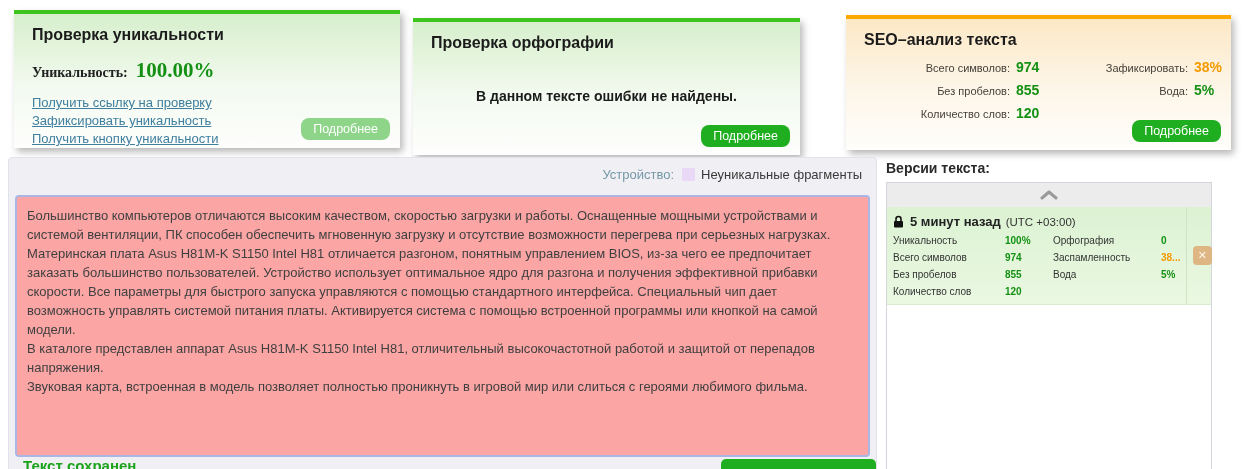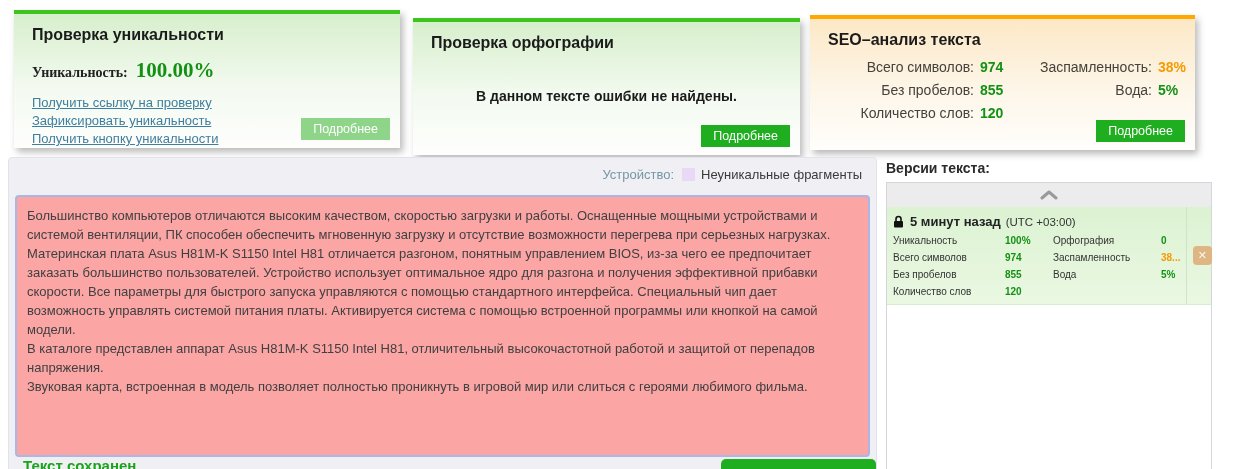--- a/index.html
+++ b/index.html
@@ -15,39 +15,39 @@
     box-shadow:3px 4px 7px rgba(0,0,0,0.28);
   }
   .panel.orange{
     background:linear-gradient(180deg,#fce8c6 0%,#fdf6e9 55%,#fffefb 100%);
     border-top:4px solid #ffa800;
   }
   .panel-title{font-size:16px;font-weight:bold;color:#1b1b1b;padding:12px 18px 0 18px;}
   .details-btn{
     position:absolute;right:10px;bottom:8px;
     background:#1fae1f;color:#fff;font-size:12.5px;
-    padding:4px 12px;border:none;border-radius:0;cursor:pointer;
+    padding:4px 12px;border:none;border-radius:8px;cursor:pointer;
     font-family:inherit;
   }
   .details-btn.light{background:#8ed489;}
   
   .uniq-metric{padding:14px 18px 0 18px;font-family:Liberation Serif, serif;}
   .uniq-label{font-size:14px;font-weight:bold;color:#222;}
   .uniq-value{font-size:21px;font-weight:bold;color:#149114;margin-left:4px;}
   .uniq-links{padding:12px 18px 0 18px;}
   .uniq-links a{display:block;font-size:13px;color:#3e7e9e;text-decoration:underline;margin-bottom:3px;cursor:pointer;}
   
   .spell-msg{text-align:center;font-size:14px;font-weight:bold;color:#1b1b1b;margin-top:36px;}
   
   .seo-body{display:flex;padding:10px 14px 0 4px;}
   .seo-col{flex:0 0 auto;}
   .seo-col.left{width:200px;}
   .seo-col.right{width:160px;margin-left:18px;}
   .seo-row{display:flex;justify-content:flex-end;align-items:baseline;margin-bottom:7px;}
-  .seo-lab{font-size:14px;color:#46413a;text-align:center;}
+  .seo-lab{font-size:11px;color:#46413a;text-align:center;}
   .seo-val{font-size:14px;font-weight:bold;color:#149114;margin-left:6px;min-width:34px;}
   .seo-val.orange{color:#f59a00;}
   
   .editor-wrap{
     position:absolute;left:8px;top:157px;width:867px;height:400px;
     background:#f0f0f4;border:1px solid #e2e2ea;border-radius:4px;
   }
   .legend-row{
     position:absolute;top:9px;right:14px;display:flex;align-items:center;font-size:13px;
   }
@@ -120,40 +120,40 @@
   </div>
   <button class="details-btn light">Подробнее</button>
 </div>
 
 <div class="panel" style="left:413px;top:18px;width:387px;height:133px;">
   <div class="panel-title">Проверка орфографии</div>
   <div class="spell-msg">В данном тексте ошибки не найдены.</div>
   <button class="details-btn">Подробнее</button>
 </div>
 
-<div class="panel orange" style="left:810px;top:15px;width:385px;height:131px;">
+<div class="panel orange" style="left:846px;top:15px;width:385px;height:131px;">
   <div class="panel-title">SEO–анализ текста</div>
   <div class="seo-body">
     <div class="seo-col left">
       <div class="seo-row">
         <span class="seo-lab">Всего символов:</span>
         <span class="seo-val">974</span>
       </div>
       <div class="seo-row">
         <span class="seo-lab">Без пробелов:</span>
         <span class="seo-val">855</span>
       </div>
       <div class="seo-row">
         <span class="seo-lab">Количество слов:</span>
         <span class="seo-val">120</span>
       </div>
     </div>
     <div class="seo-col right">
       <div class="seo-row">
-        <span class="seo-lab">Заспамленность:</span>
+        <span class="seo-lab">Зафиксировать:</span>
         <span class="seo-val orange">38%</span>
       </div>
       <div class="seo-row">
         <span class="seo-lab">Вода:</span>
         <span class="seo-val">5%</span>
       </div>
     </div>
   </div>
   <button class="details-btn">Подробнее</button>
 </div>

